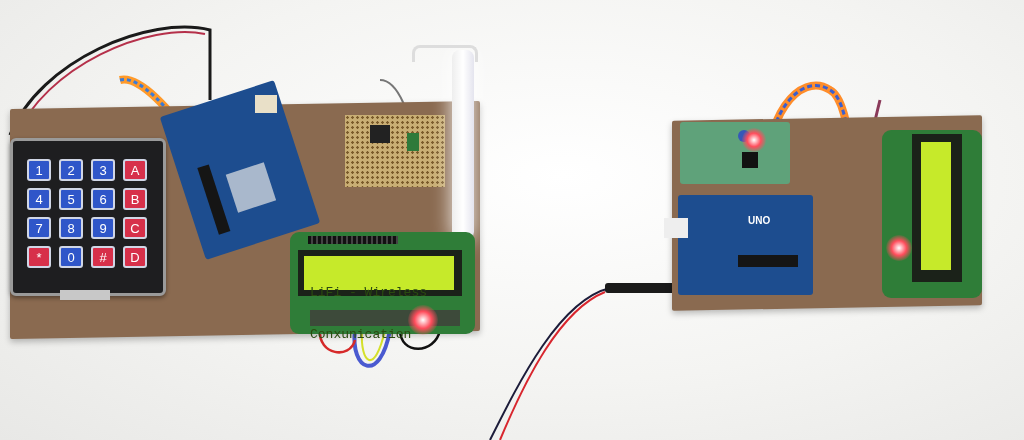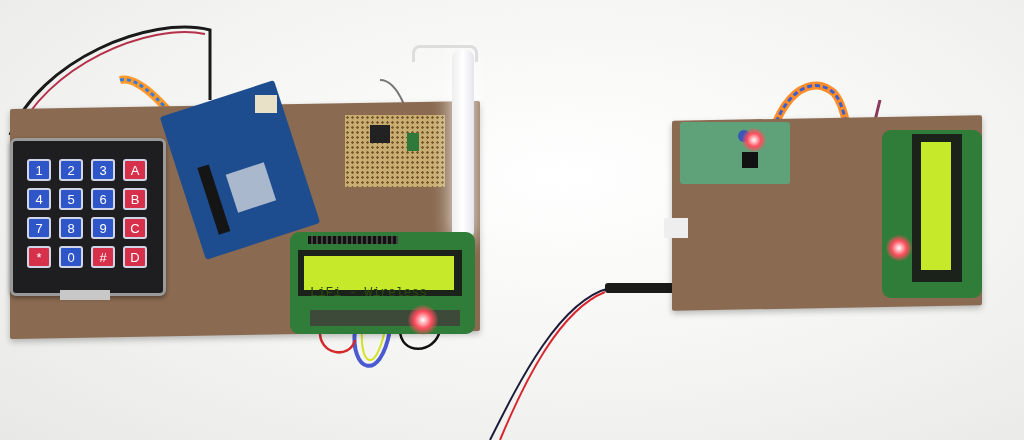--- a/index.html
+++ b/index.html
@@ -82,34 +82,39 @@
   </div>
 
   <div class="abs" style="left:452px;top:50px;width:22px;height:190px;background:linear-gradient(90deg,#eee,#fff,#e4e4ee);border-radius:8px;box-shadow:0 0 20px rgba(255,255,255,0.9);"></div>
   <div class="abs" style="left:412px;top:45px;width:60px;height:14px;border:3px solid #ddd;border-bottom:none;border-radius:8px 8px 0 0;"></div>
 
   <div class="abs lcd-pcb" style="left:290px;top:232px;width:185px;height:102px;">
     <div class="abs" style="left:18px;top:4px;width:90px;height:8px;background:repeating-linear-gradient(90deg,#111 0 3px,#444 3px 5px);"></div>
     <div class="abs lcd-bezel" style="left:8px;top:18px;width:164px;height:46px;">
       <div class="abs lcd-screen" style="left:6px;top:6px;width:150px;height:34px;">
         <div>LiFi - Wireless</div>
+        <div>Conxunication</div>
       </div>
     </div>
     <div class="abs" style="left:20px;top:78px;width:150px;height:16px;background:#3d4a3a;"></div>
   </div>
   <div class="abs led-red" style="left:408px;top:305px;width:30px;height:30px;"></div>
 
   <div class="abs board" style="left:672px;top:118px;width:310px;height:190px;transform:skewY(-1deg);"></div>
 
   <div class="abs sensor" style="left:680px;top:122px;width:110px;height:62px;">
     <div class="abs" style="left:62px;top:30px;width:16px;height:16px;background:#111;"></div>
     <div class="abs" style="left:58px;top:8px;width:12px;height:12px;border-radius:50%;background:#3658b8;"></div>
   </div>
   <div class="abs led-red" style="left:742px;top:128px;width:24px;height:24px;"></div>
 
+  <div class="abs arduino" style="left:678px;top:195px;width:135px;height:100px;">
+    <div class="abs" style="left:70px;top:20px;width:36px;height:14px;color:#fff;font-size:10px;font-weight:bold;">UNO</div>
+    <div class="abs" style="left:60px;top:60px;width:60px;height:12px;background:#151515;"></div>
+  </div>
   <div class="abs" style="left:664px;top:218px;width:24px;height:20px;background:#eee;"></div>
 
   <div class="abs lcd-pcb" style="left:882px;top:130px;width:100px;height:168px;">
     <div class="abs lcd-bezel" style="left:30px;top:4px;width:50px;height:148px;">
       <div class="abs" style="left:9px;top:8px;width:30px;height:128px;background:#c6ea2a;"></div>
     </div>
   </div>
   <div class="abs led-red" style="left:886px;top:235px;width:26px;height:26px;"></div>
 
 </div>

